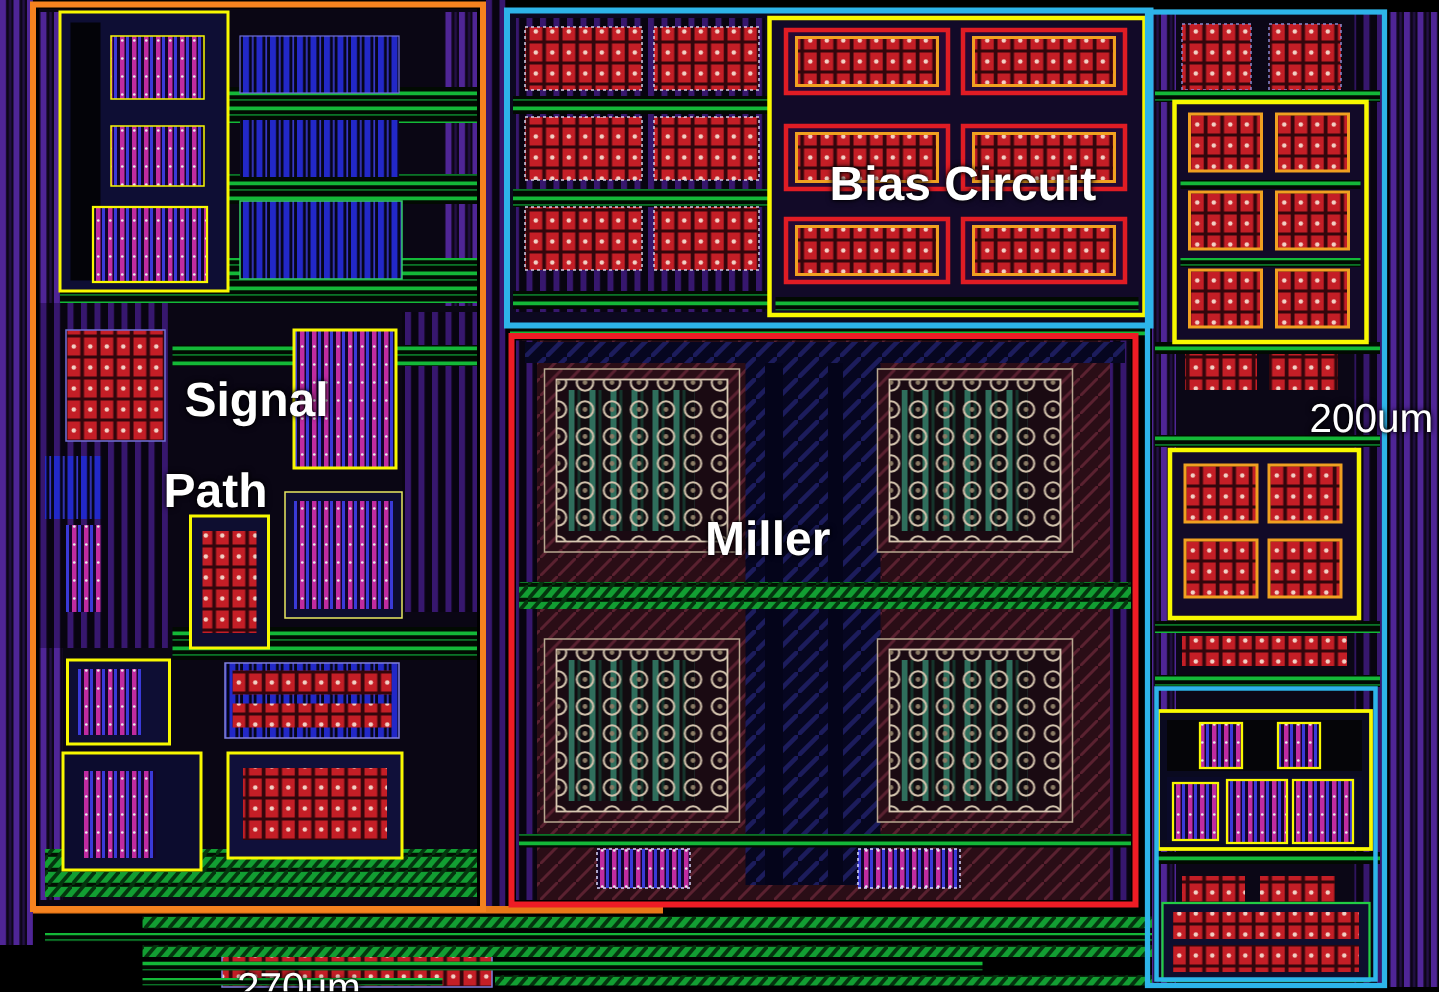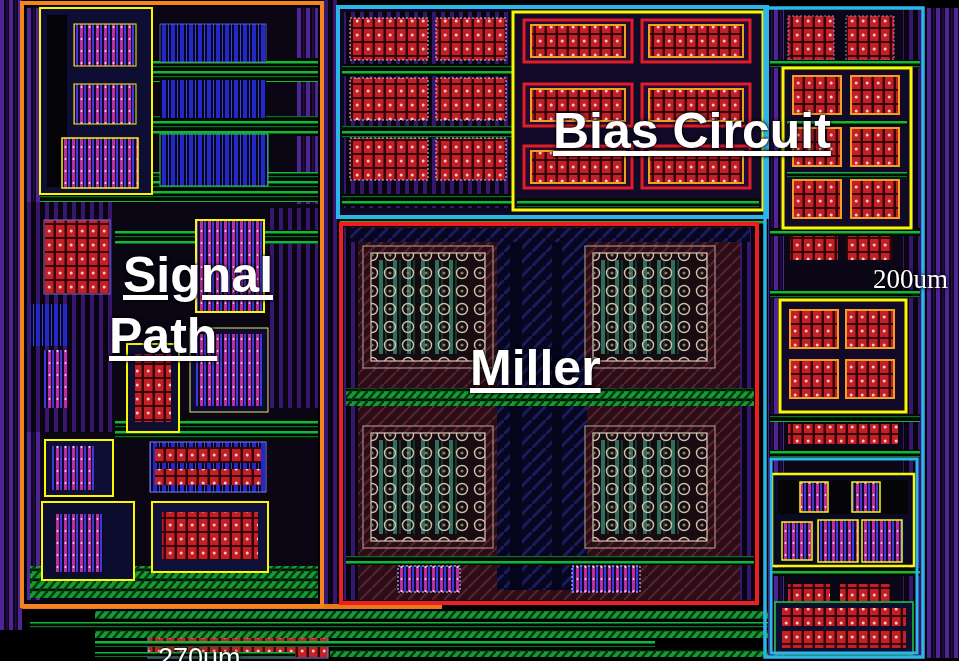--- a/index.html
+++ b/index.html
@@ -1,21 +1,21 @@
 <!DOCTYPE html>
 <html><head>
 <meta charset="utf-8">
 <style>
   html,body{margin:0;padding:0;background:#000;}
   .stage{position:relative;width:959px;height:661px;overflow:hidden;background:#000;
          font-family:"Liberation Sans",sans-serif;}
   .stage svg{position:absolute;left:0;top:0;}
   .label{position:absolute;color:#fff;font-weight:bold;line-height:1;
          text-shadow:0 0 4px #000,0 0 2px #000;white-space:nowrap;}
-  .label.big{font-size:50px;text-decoration:underline;}
+  .label.big{font-size:32px;}
   .label.dim{font-size:27px;font-weight:normal;}
 </style>
 </head>
 <body>
 
 <div class="stage">
 
 <svg width="959" height="661" viewBox="0 0 959 661">
   <defs>
     <pattern id="pvs" width="9" height="9" patternUnits="userSpaceOnUse">
@@ -236,16 +236,16 @@
     <rect x="338" y="7" width="429" height="210" fill="none" stroke-width="4" stroke="#2db4e9"></rect>
     <rect x="341" y="224" width="416" height="379" fill="none" stroke-width="4" stroke="#ee1c25"></rect>
     <rect x="22" y="3" width="300" height="603" fill="none" stroke-width="4" stroke="#f5831f"></rect>
   </g>
 </svg>
 
 <div class="label big" style="left:111px;top:250px;margin-left:12px;">Signal</div>
 <div class="label big" style="left:109px;top:311px;text-align:center;">Path</div>
 <div class="label big" style="left:553px;top:106px;">Bias Circuit</div>
 <div class="label big" style="left:470px;top:343px;">Miller</div>
-<div class="label dim" style="left:873px;top:266px;font-family:Liberation Serif, serif;">200um</div>
+<div class="label dim" style="left:873px;top:266px;">200um</div>
 <div class="label dim" style="left:158px;top:645px;">270um</div>
 
 </div>
 
 </body></html>

